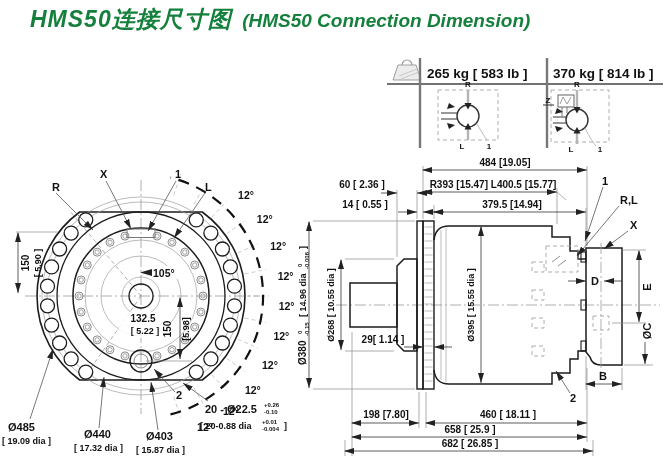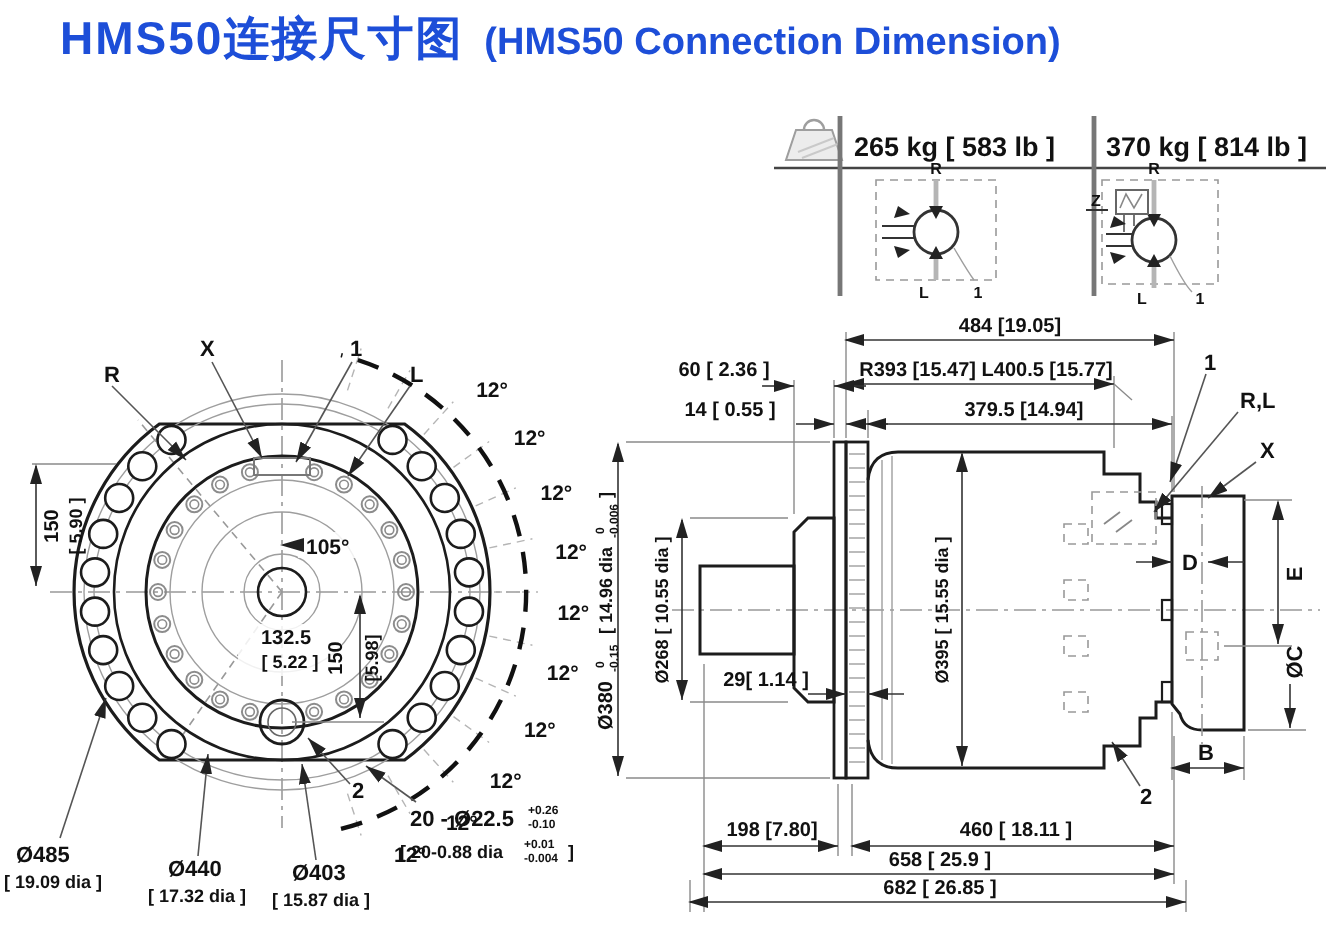--- a/index.html
+++ b/index.html
@@ -22,21 +22,21 @@
   .ext{stroke:#8a8a8a;fill:none;stroke-width:.7;}
   .dimln{stroke:#333;fill:none;stroke-width:.8;}
   .lead{stroke:#555;fill:none;stroke-width:.8;}
   .dash{stroke:#999;fill:none;stroke-width:.8;stroke-dasharray:4 3;}
   .cline{stroke:#999;fill:none;stroke-width:.8;stroke-dasharray:11 3 2 3;}
 </style>
 </head>
 <body>
 
 <div id="stage">
-  <div id="title" style="color: #1d4ed8;">
+  <div id="title" style="color: #15803d; font-style: italic;">
     <span class="cn">HMS50连接尺寸图</span>
     <span class="en">(HMS50 Connection Dimension)</span>
   </div>
 
   <svg width="665" height="467" viewBox="0 0 665 467">
     <defs>
       <marker id="ae" markerWidth="11" markerHeight="8" refX="10" refY="3.5" orient="auto" markerUnits="userSpaceOnUse">
         <path d="M0,0.5 L10,3.5 L0,6.5 Z" fill="#222"></path>
       </marker>
       <marker id="as" markerWidth="11" markerHeight="8" refX="1" refY="3.5" orient="auto" markerUnits="userSpaceOnUse">

